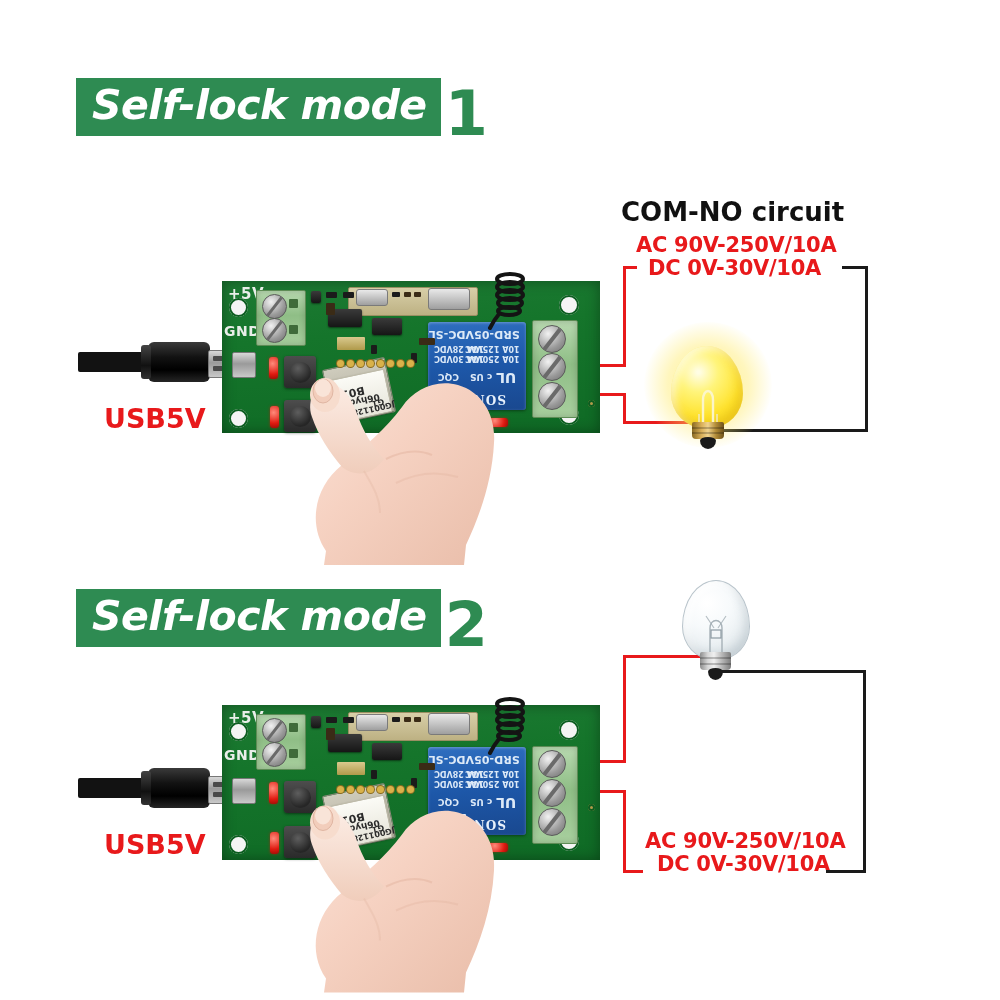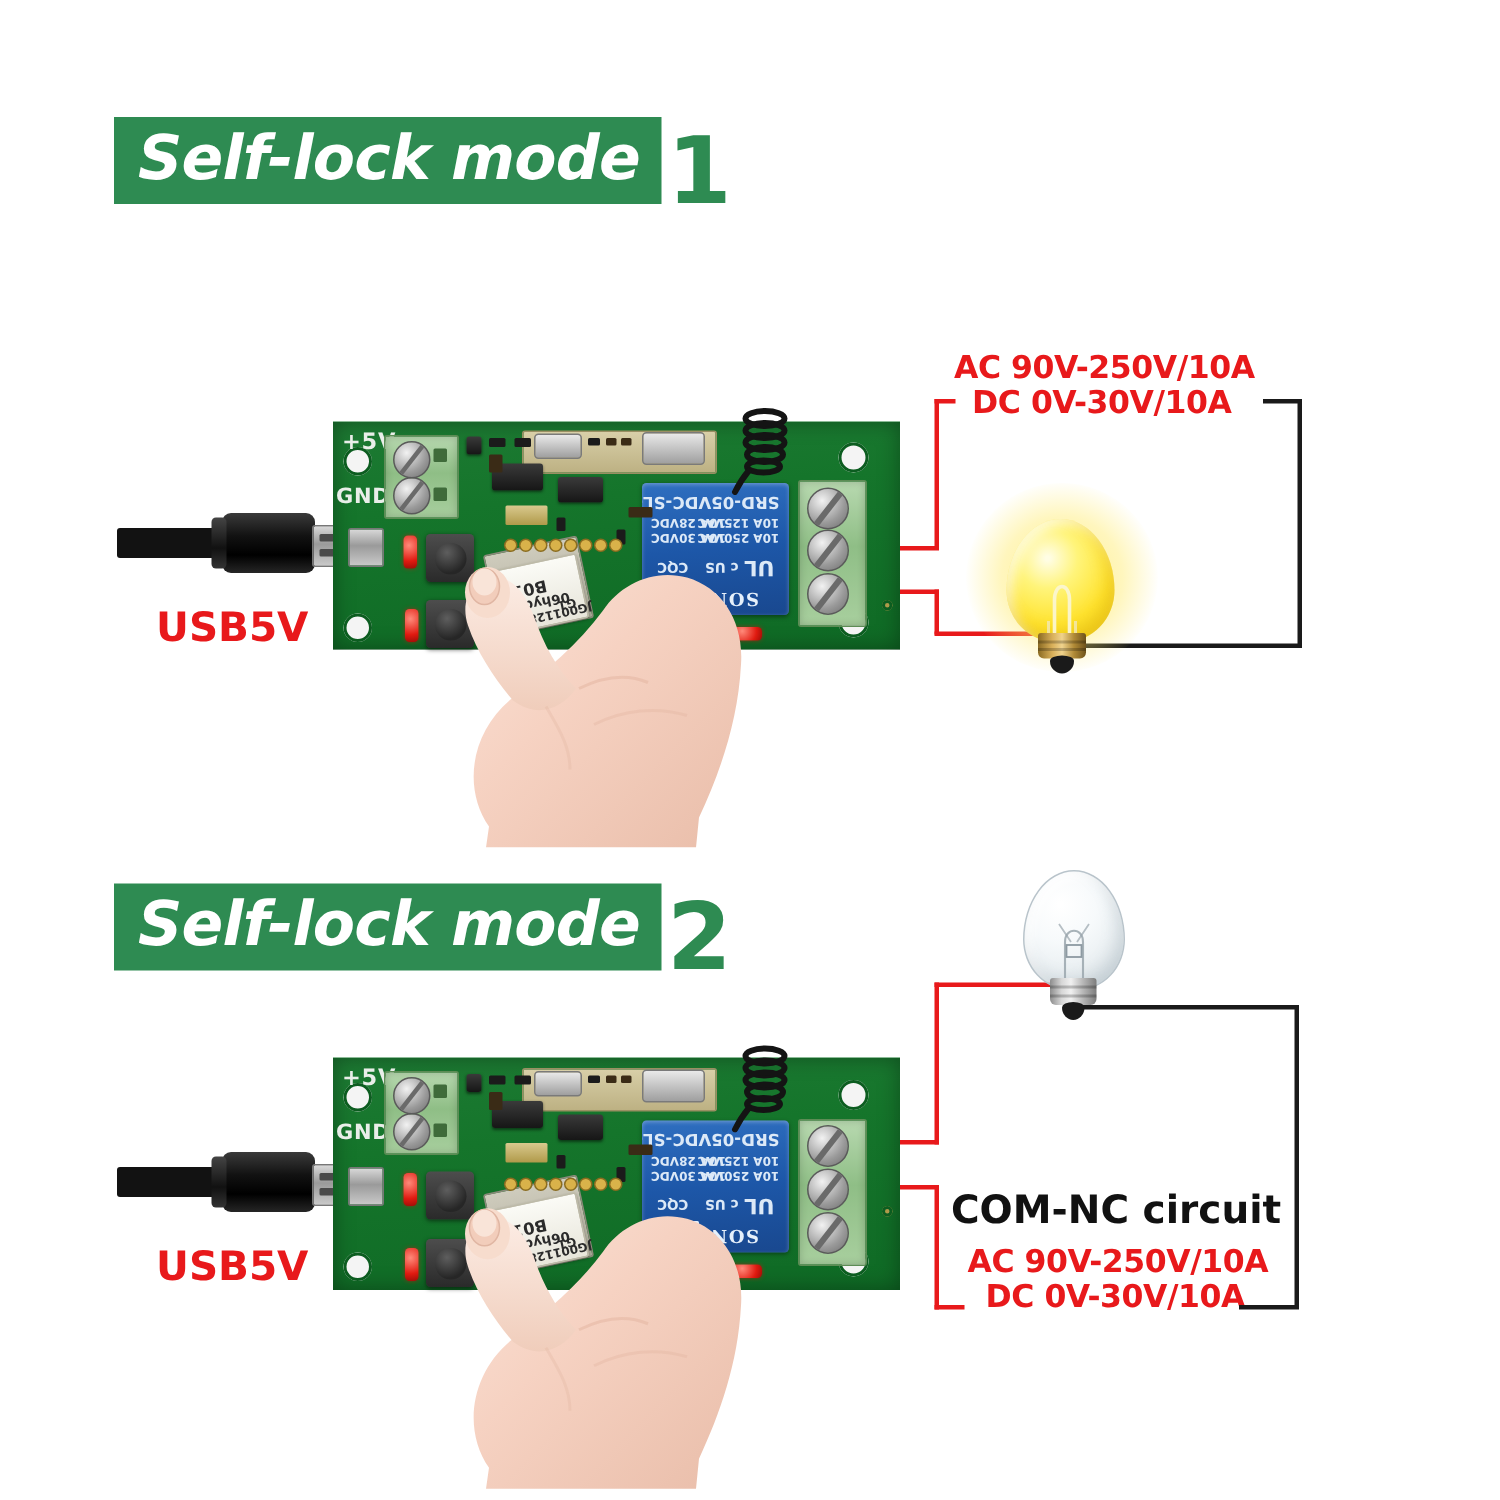--- a/index.html
+++ b/index.html
@@ -121,20 +121,21 @@
 </head>
 <body>
 
 <div class="stage">
 
   <div class="mode-head" style="left:76px;top:78px;">
     <div class="mode-banner">Self-lock mode</div>
     <div class="mode-num">1</div>
   </div>
 
+  <div class="circ-title" style="left:621px;top:197px;">COM-NO circuit</div>
   <div class="circ-spec" style="left:636px;top:233px;">AC 90V-250V/10A</div>
   <div class="circ-spec" style="left:648px;top:256px;">DC 0V-30V/10A</div>
 
   <div class="wire wh" style="left:596px;top:364px;width:30px;"></div>
   <div class="wire wv" style="left:623px;top:266px;height:100px;"></div>
   <div class="wire wh" style="left:623px;top:266px;width:14px;"></div>
 
   <div class="wire wh blk" style="left:842px;top:266px;width:26px;"></div>
   <div class="wire wv blk" style="left:865px;top:266px;height:166px;"></div>
   <div class="wire wh blk" style="left:712px;top:429px;width:156px;"></div>
@@ -289,21 +290,20 @@
     <div class="bulb-ring" style="left:42px;top:97px;width:32px;"></div>
     <div class="bulb-ring" style="left:42px;top:102px;width:32px;"></div>
     <div class="bulb-tip" style="left:50px;top:107px;width:16px;height:12px;"></div>
   </div>
 
   <div class="mode-head" style="left:76px;top:589px;">
     <div class="mode-banner">Self-lock mode</div>
     <div class="mode-num">2</div>
   </div>
 
-  <div class="circ-title" style="left:634px;top:792px;">COM-NC circuit</div>
   <div class="circ-spec" style="left:645px;top:829px;">AC 90V-250V/10A</div>
   <div class="circ-spec" style="left:657px;top:852px;">DC 0V-30V/10A</div>
 
   <div class="wire wh" style="left:596px;top:760px;width:30px;"></div>
   <div class="wire wv" style="left:623px;top:655px;height:108px;"></div>
   <div class="wire wh" style="left:623px;top:655px;width:93px;"></div>
 
   <div class="wire wh" style="left:596px;top:790px;width:30px;"></div>
   <div class="wire wv" style="left:623px;top:790px;height:83px;"></div>
   <div class="wire wh" style="left:623px;top:870px;width:20px;"></div>

